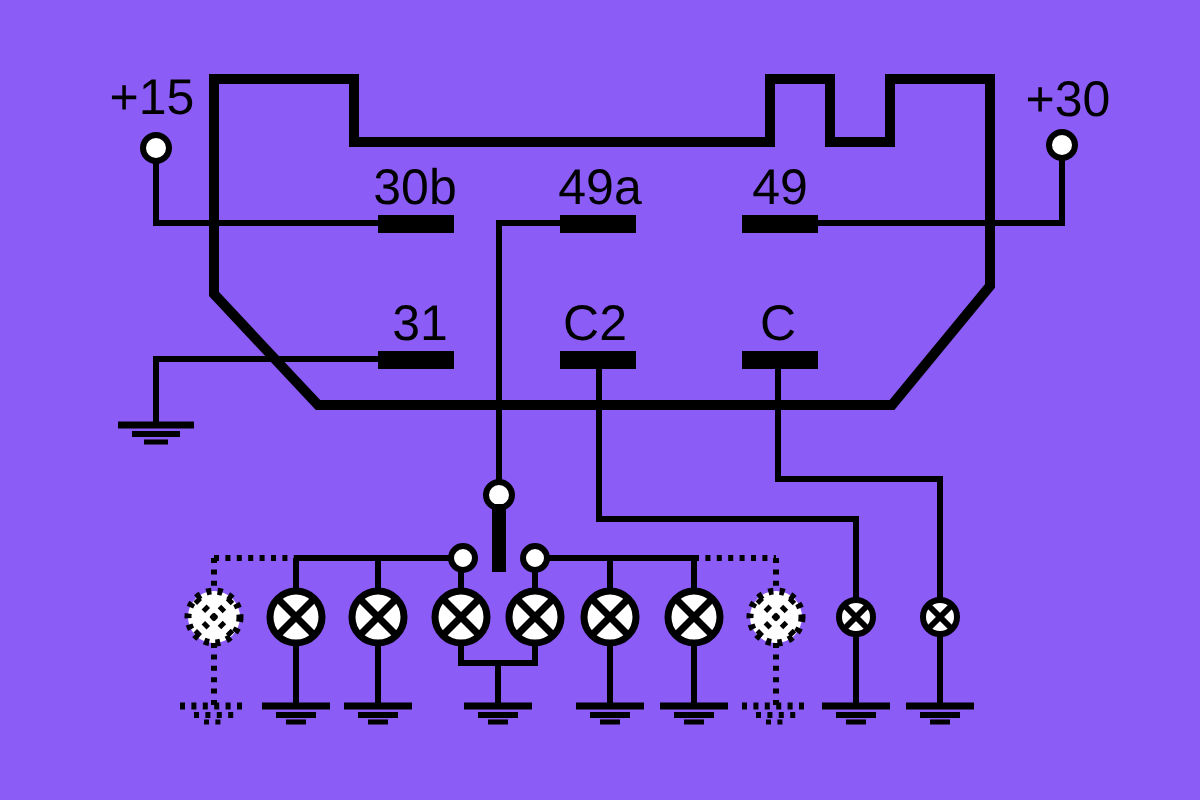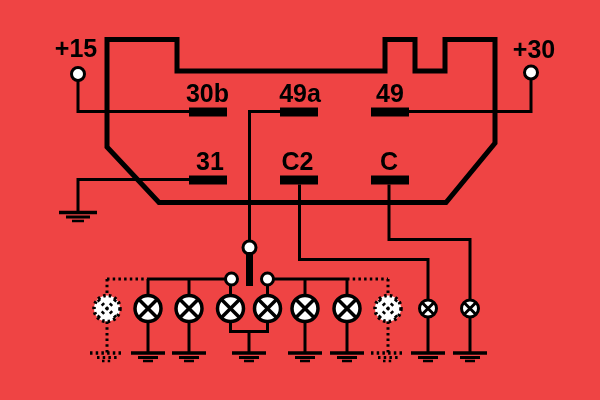--- a/index.html
+++ b/index.html
@@ -1,16 +1,16 @@
 <!DOCTYPE html>
 <html><head>
 <meta charset="utf-8">
 <style>
   html,body{margin:0;padding:0;background:#ffffff;}
-  .stage{position:relative;width:600px;height:400px;background:#ef4444;overflow:hidden;font-weight:bold;}
+  .stage{position:relative;width:600px;height:400px;background:#8b5cf6;overflow:hidden;}
   svg text{font-family:"Liberation Sans",sans-serif;font-size:25px;fill:#000;text-anchor:middle;}
   .w{stroke:#000;stroke-width:3;fill:none;stroke-linecap:butt;}
   .thick{stroke:#000;stroke-width:5;fill:none;stroke-linejoin:miter;}
   .bar{fill:#000;stroke:none;}
   .ring{stroke:#000;stroke-width:3;fill:#fff;}
   .lampc{stroke:#000;stroke-width:3.5;fill:#fff;}
   .lx{stroke:#000;stroke-width:3.5;}
   .lxs{stroke:#000;stroke-width:3;}
   .g1{stroke:#000;stroke-width:3.5;}
   .g2{stroke:#000;stroke-width:3;}

